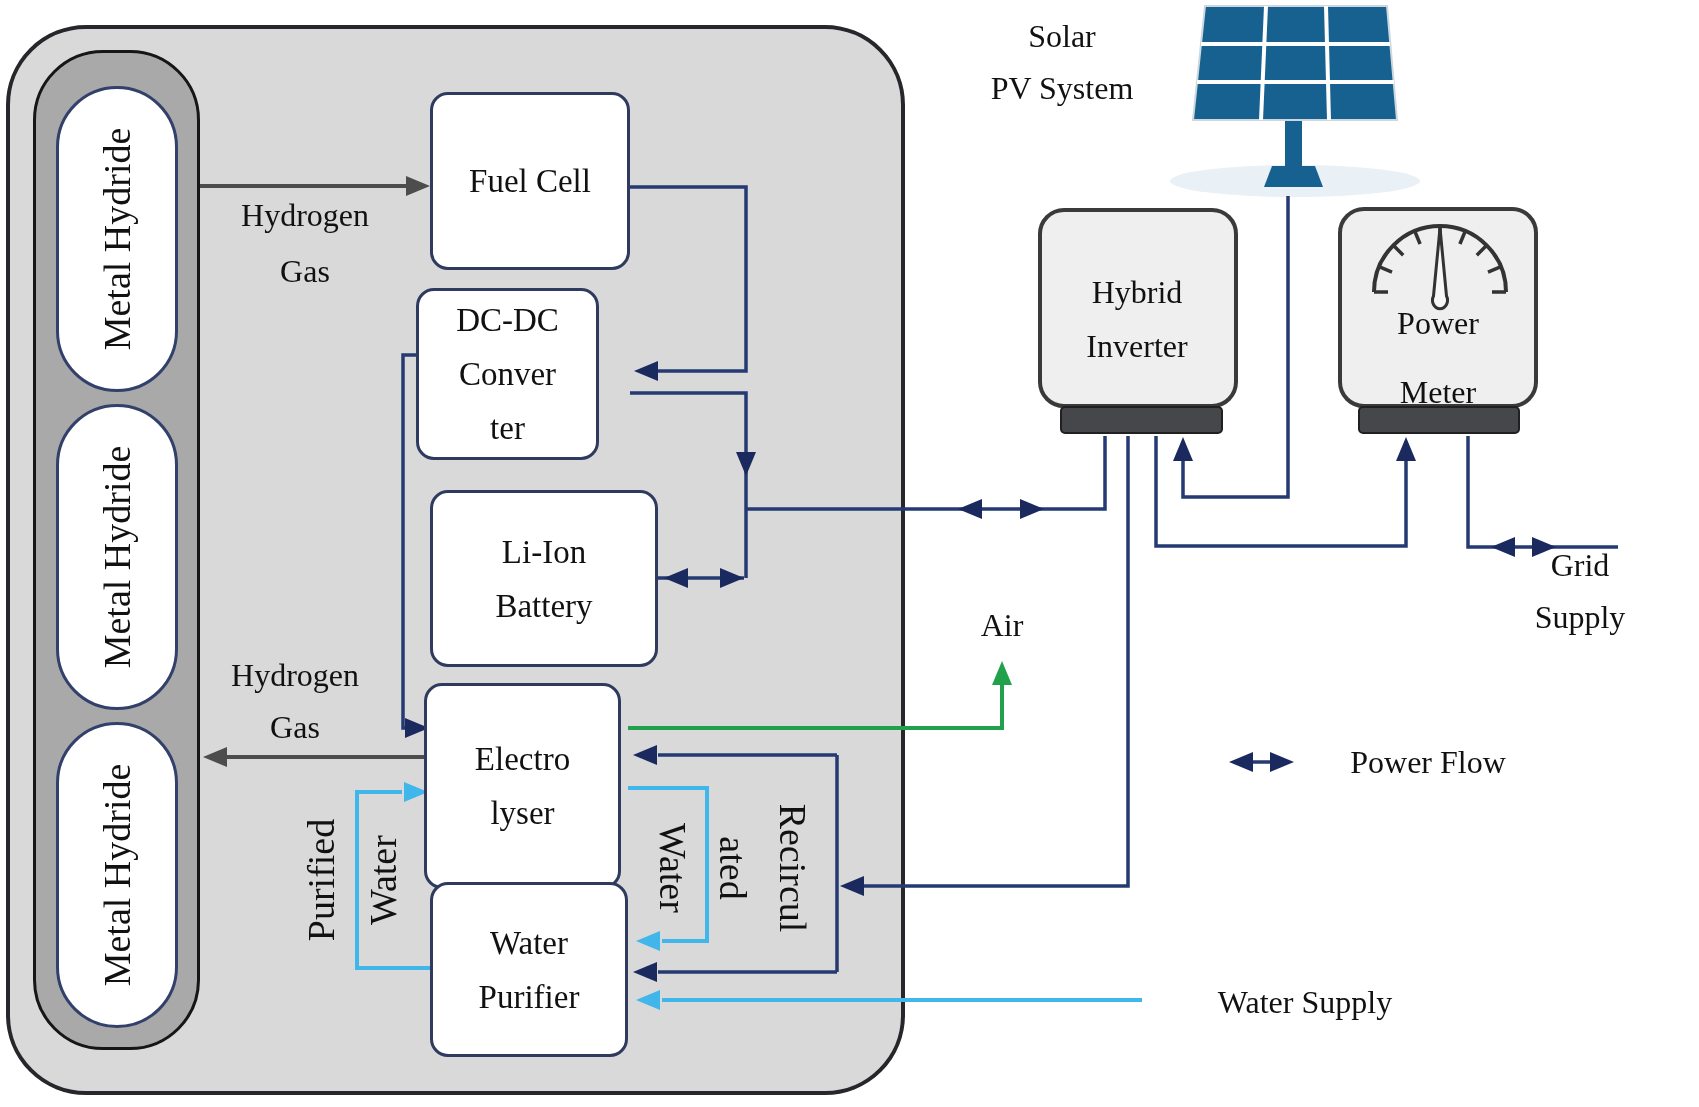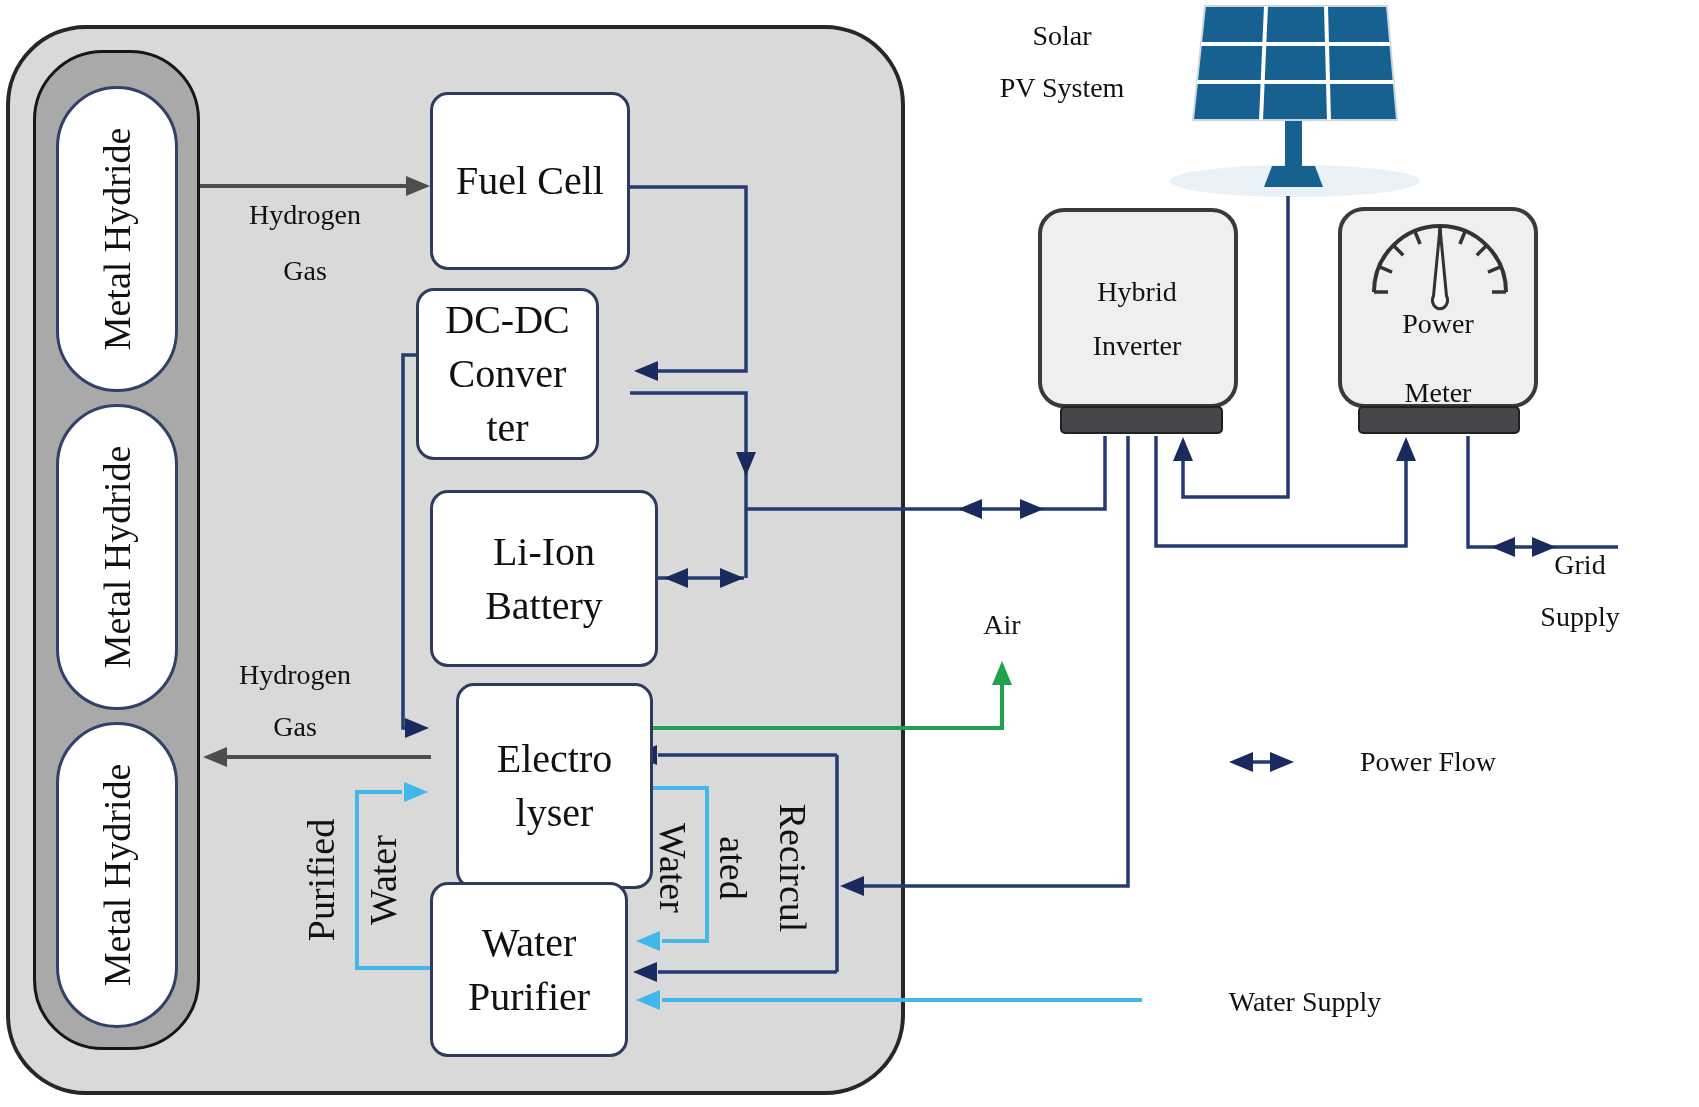--- a/index.html
+++ b/index.html
@@ -19,32 +19,32 @@
   .tank{
     position:absolute;left:56px;width:122px;height:306px;background:#fff;
     border:3px solid #32406b;border-radius:70px;
     display:flex;align-items:center;justify-content:center;
   }
   .tank span{transform:rotate(-90deg);white-space:nowrap;font-size:38px;}
   .wires{position:absolute;left:0;top:0;width:1699px;height:1107px;}
   .box{
     position:absolute;background:#ffffff;border:3px solid #2e3a5e;border-radius:18px;
     display:flex;align-items:center;justify-content:center;text-align:center;
-    font-size:40px;line-height:54px;white-space:pre-line;
+    font-size:33px;line-height:54px;white-space:pre-line;
   }
   .device{
     position:absolute;background:var(--device-fill);border:4px solid #3a3a3a;border-radius:26px;
   }
   .device-base{
     position:absolute;background:var(--device-base);border:2px solid #202020;border-radius:5px;
   }
   .gauge{position:absolute;left:1370px;top:222px;}
   .lbl{
     position:absolute;transform:translate(-50%,-50%);text-align:center;
-    white-space:pre-line;font-size:28px;line-height:52px;
+    white-space:pre-line;font-size:32px;line-height:52px;
   }
   .lbl.tight{line-height:56px;}
   .lbl.rot-ccw{transform:translate(-50%,-50%) rotate(-90deg);font-size:38px;line-height:62px;}
   .lbl.rot-cw{transform:translate(-50%,-50%) rotate(90deg);font-size:38px;line-height:60px;}
 </style>
 </head>
 <body>
 
 <div class="canvas">
 
@@ -131,21 +131,21 @@
   </div>
   <div class="box" style="left:416px;top:288px;width:183px;height:172px">
     <span>DC-DC
 Conver
 ter</span>
   </div>
   <div class="box" style="left:430px;top:490px;width:228px;height:177px">
     <span>Li-Ion
 Battery</span>
   </div>
-  <div class="box" style="left:456px;top:683px;width:197px;height:206px">
+  <div class="box" style="left:424px;top:683px;width:197px;height:206px">
     <span>Electro
 lyser</span>
   </div>
   <div class="box" style="left:430px;top:882px;width:198px;height:175px">
     <span>Water
 Purifier</span>
   </div>
 
   <div class="device" style="left:1038px;top:208px;width:200px;height:200px"></div>
   <div class="device-base" style="left:1060px;top:406px;width:163px;height:28px"></div>

